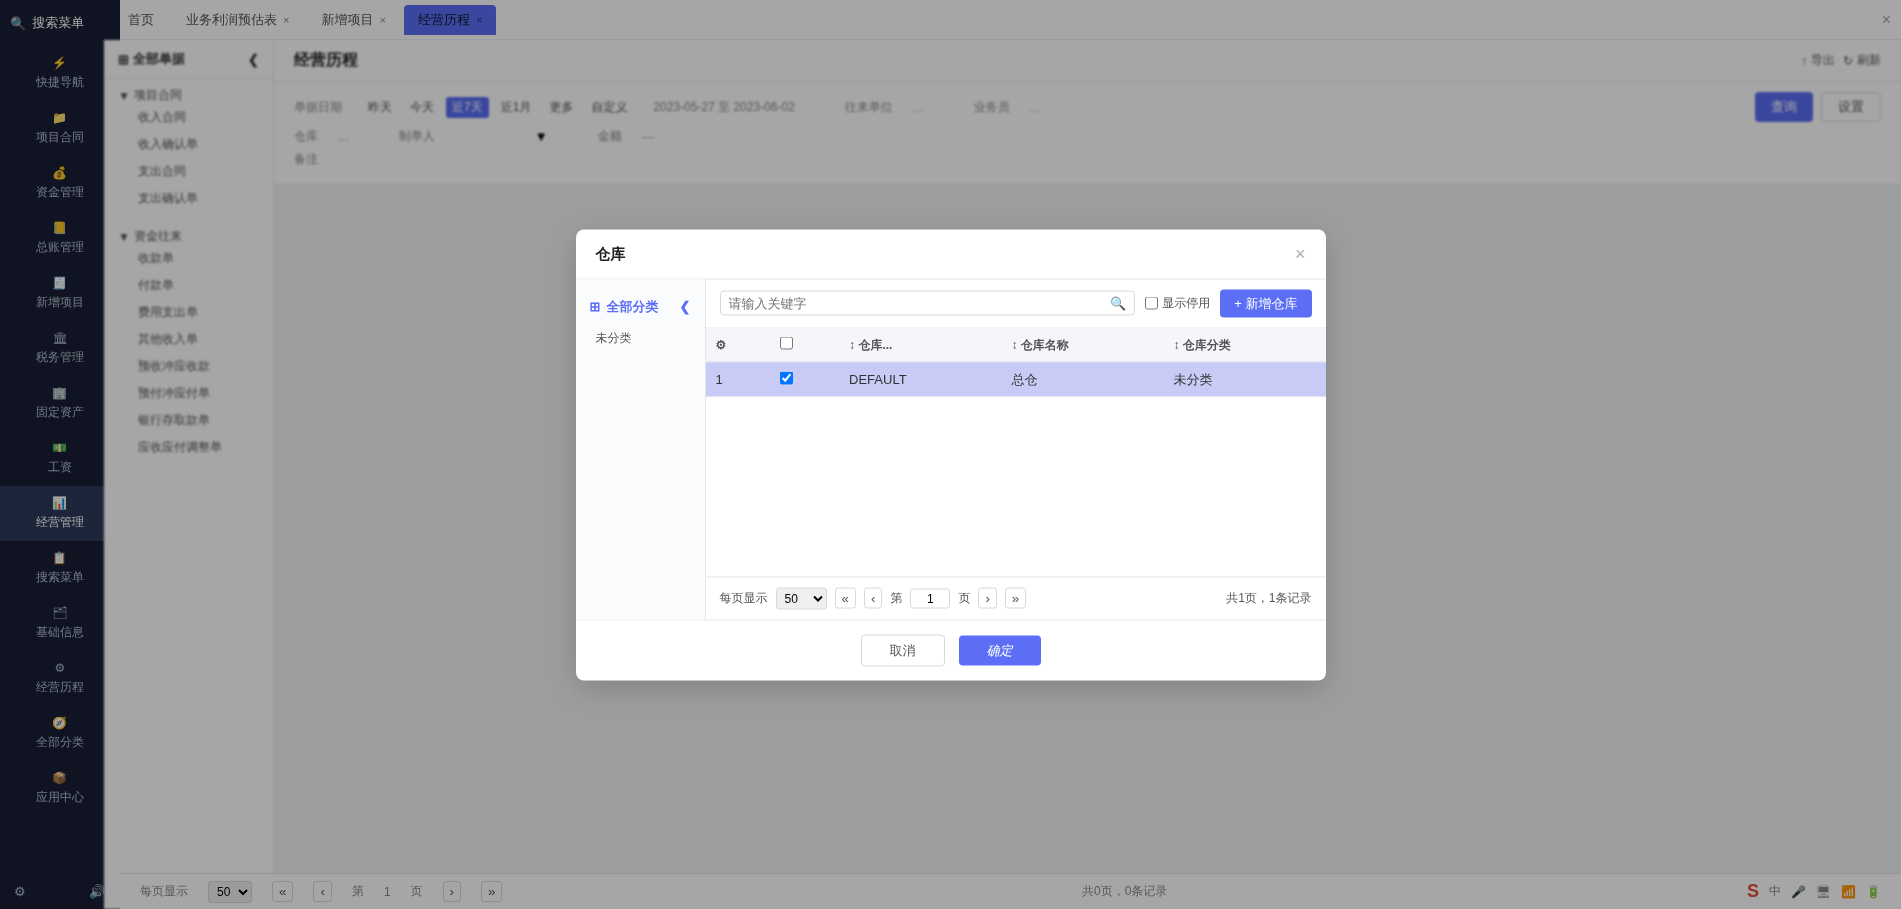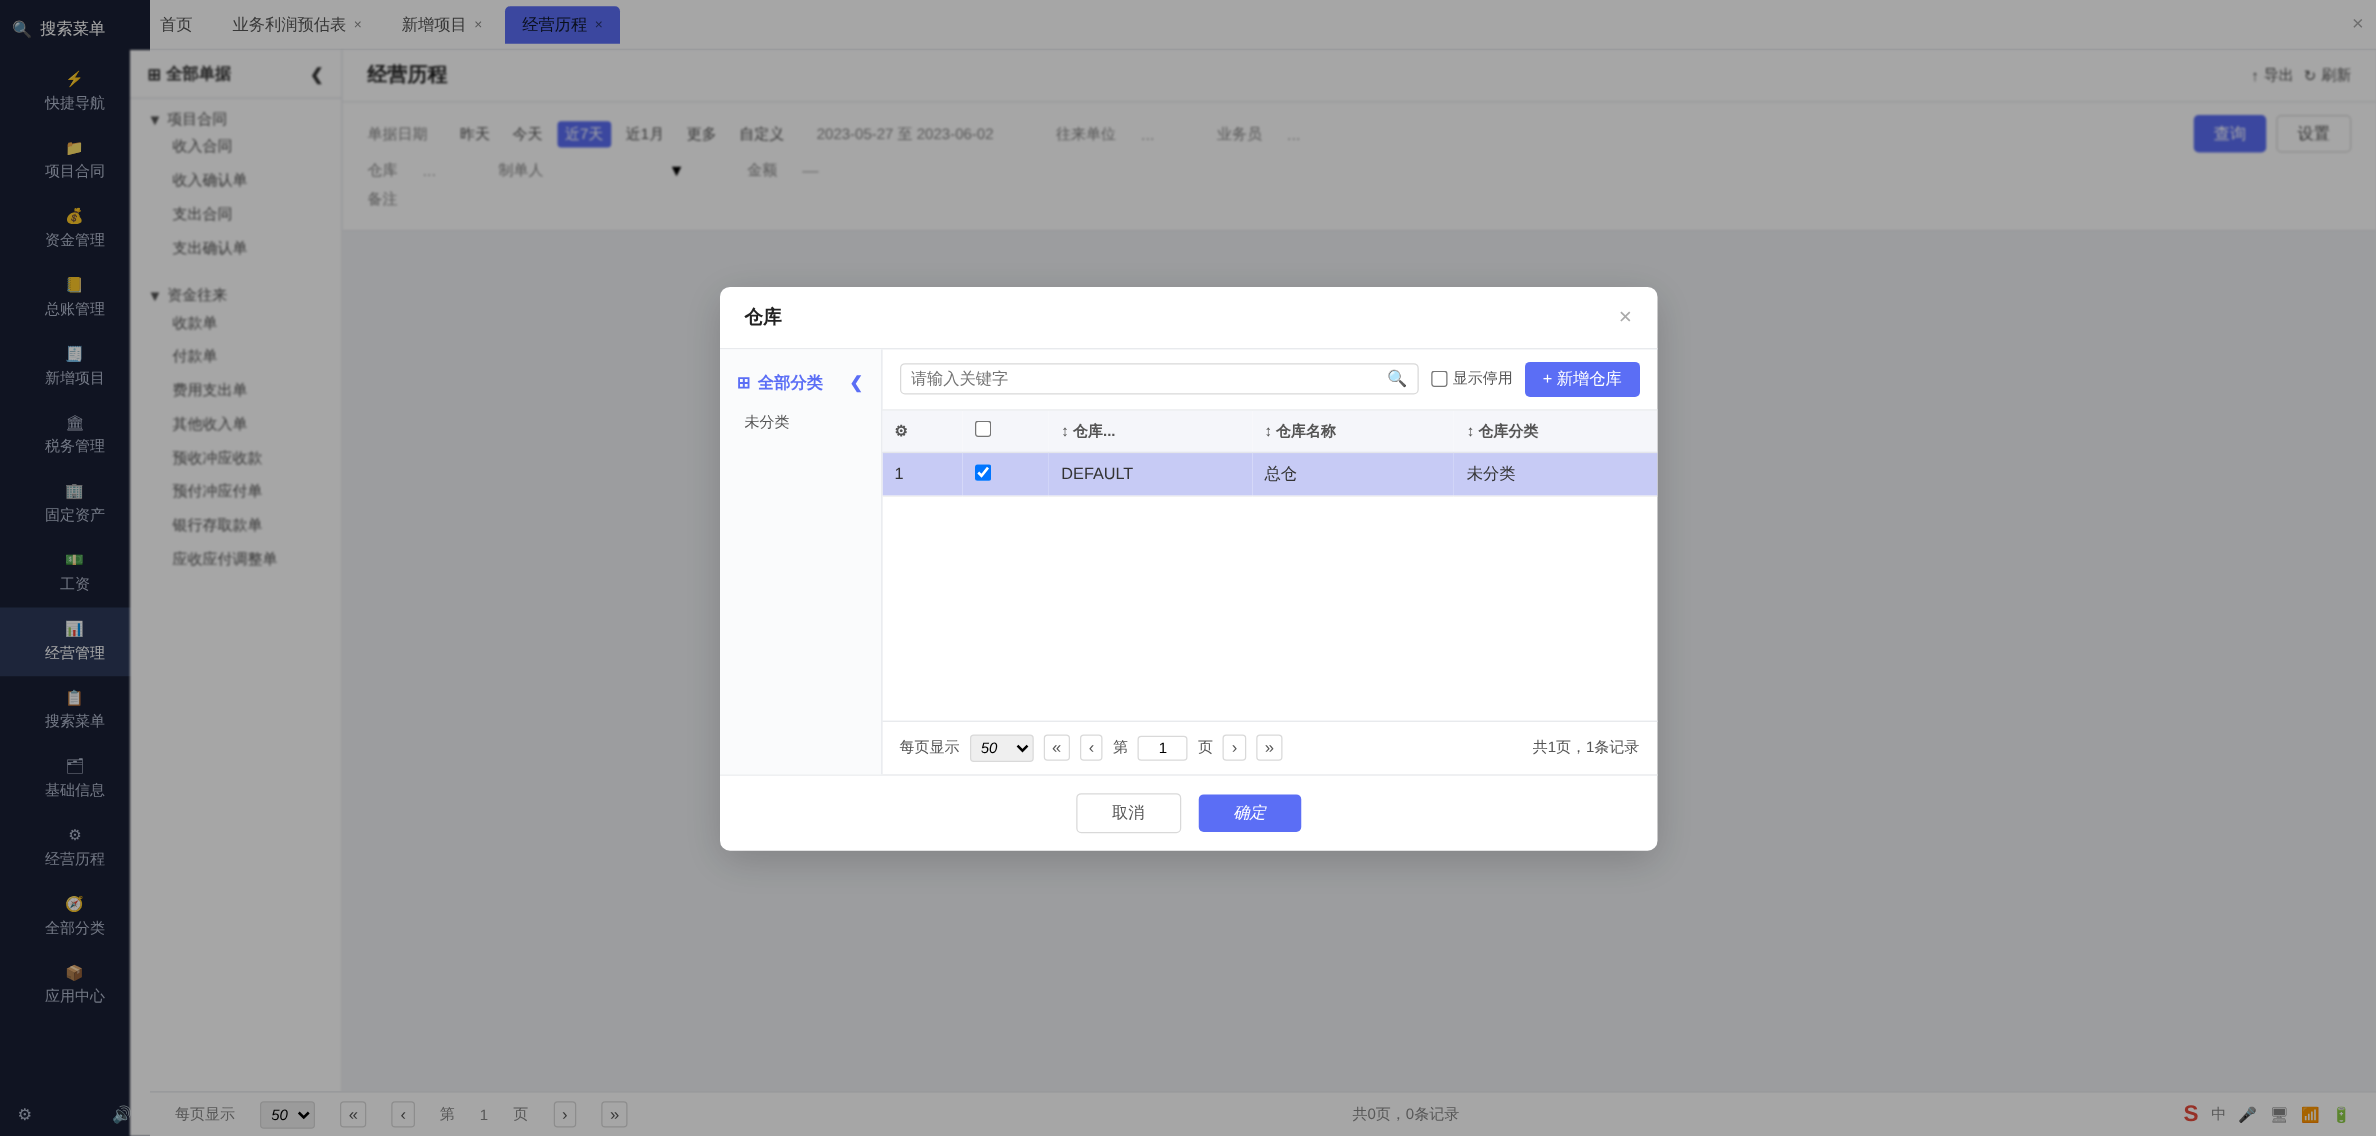--- a/index.html
+++ b/index.html
@@ -63,21 +63,21 @@
     .modal-search { display: flex; align-items: center; border: 1px solid #d9d9d9; border-radius: 4px; padding: 4px 8px; flex: 1; background: #fff; }
     .modal-search input { border: none; outline: none; font-size: 13px; flex: 1; background: transparent; }
     .modal-checkbox { display: flex; align-items: center; gap: 4px; font-size: 12px; color: #555; }
     .btn-add { background: #5b6ef5; color: #fff; border: none; padding: 5px 14px; border-radius: 4px; cursor: pointer; font-size: 13px; white-space: nowrap; }
     .modal-table { flex: 1; overflow: auto; }
     .table { width: 100%; border-collapse: collapse; }
     .table th { background: #f5f6fa; font-size: 12px; color: #555; padding: 8px 10px; border-bottom: 1px solid #e5e7eb; text-align: left; white-space: nowrap; }
     .table td { font-size: 13px; color: #333; padding: 8px 10px; border-bottom: 1px solid #f0f0f0; }
     .table tr.selected td { background: #c7cbf5; }
     .modal-pagination { display: flex; align-items: center; gap: 8px; padding: 10px 14px; border-top: 1px solid #e5e7eb; font-size: 12px; color: #555; }
-    .page-select { border: 1px solid #d9d9d9; border-radius: 3px; padding: 2px 4px; font-size: 12px; font-style: italic; }
+    .page-select { border: 1px solid #d9d9d9; border-radius: 3px; padding: 2px 4px; font-size: 12px; }
     .page-input { border: 1px solid #d9d9d9; border-radius: 3px; width: 40px; text-align: center; padding: 2px 4px; font-size: 12px; }
     .page-btn { border: 1px solid #d9d9d9; background: #fff; border-radius: 3px; padding: 2px 6px; cursor: pointer; color: #555; }
     .page-info { margin-left: auto; }
     .modal-footer { display: flex; align-items: center; justify-content: center; gap: 14px; padding: 14px 32px; border-top: 1px solid #e5e7eb; }
     .btn-cancel { border: 1px solid #d9d9d9; background: #fff; color: #555; padding: 6px 28px; border-radius: 4px; cursor: pointer; font-size: 13px; }
     .btn-confirm { background: #5b6ef5; color: #fff; border: none; padding: 6px 28px; border-radius: 4px; cursor: pointer; font-size: 13px; font-style: italic; }
 
     
     .statusbar { position: fixed; bottom: 0; left: 120px; right: 0; background: #fff; border-top: 1px solid #e5e7eb; display: flex; align-items: center; padding: 6px 20px; font-size: 12px; color: #888; gap: 20px; height: 36px; }
     .statusbar-right { margin-left: auto; display: flex; align-items: center; gap: 8px; }

